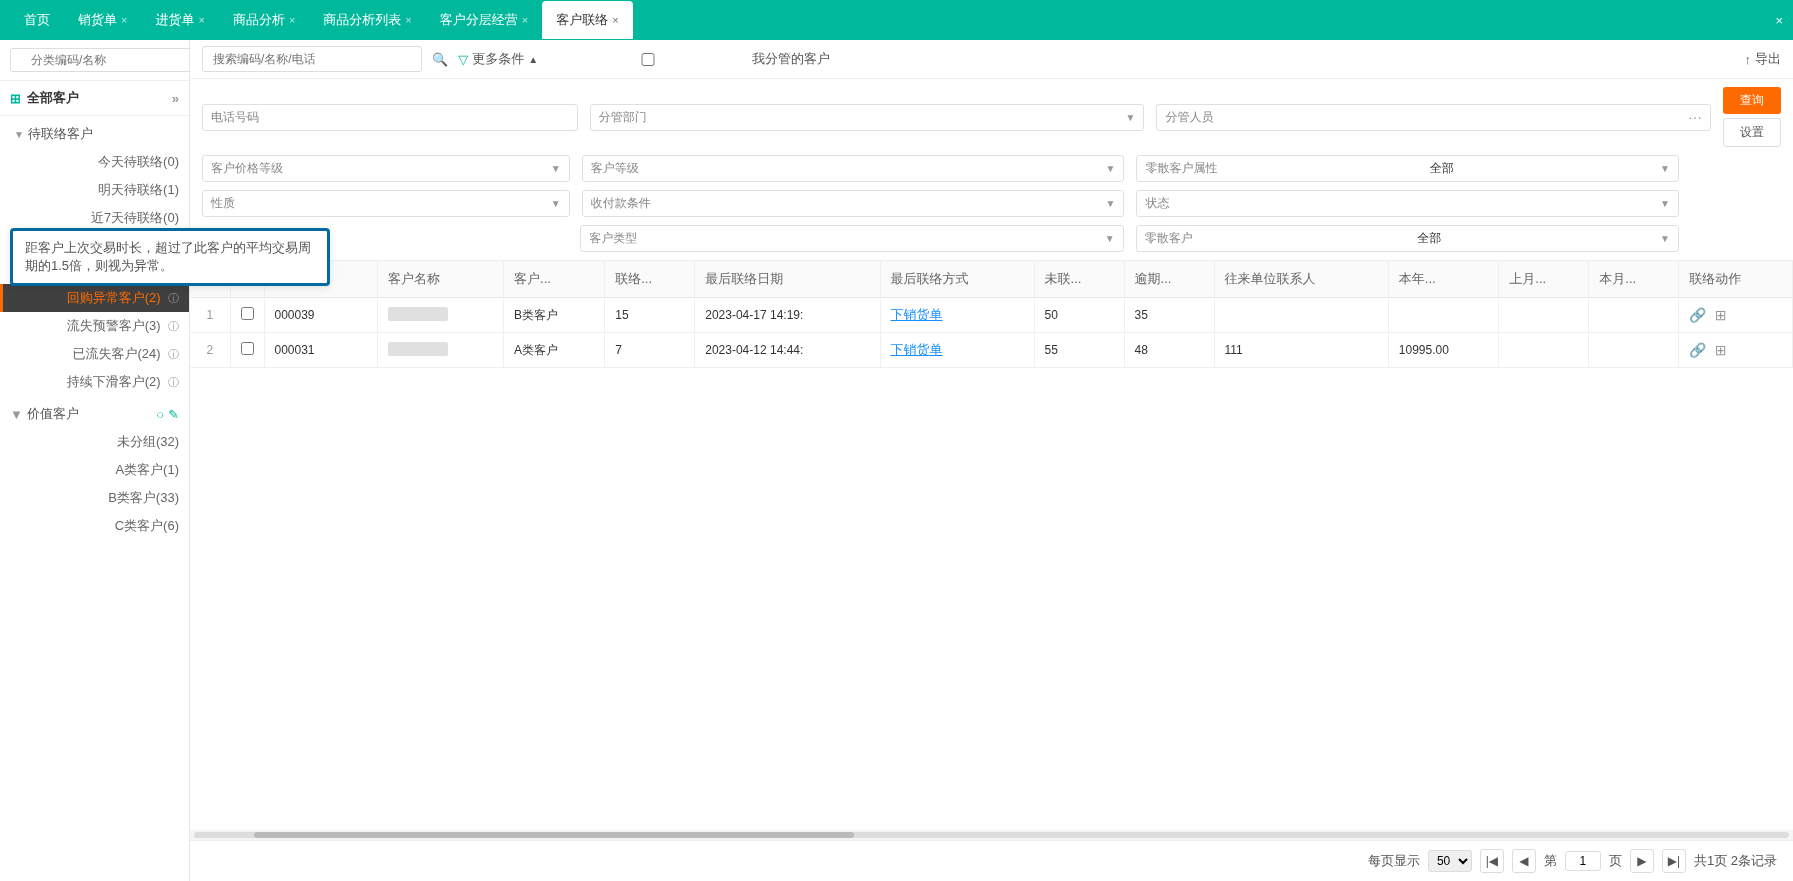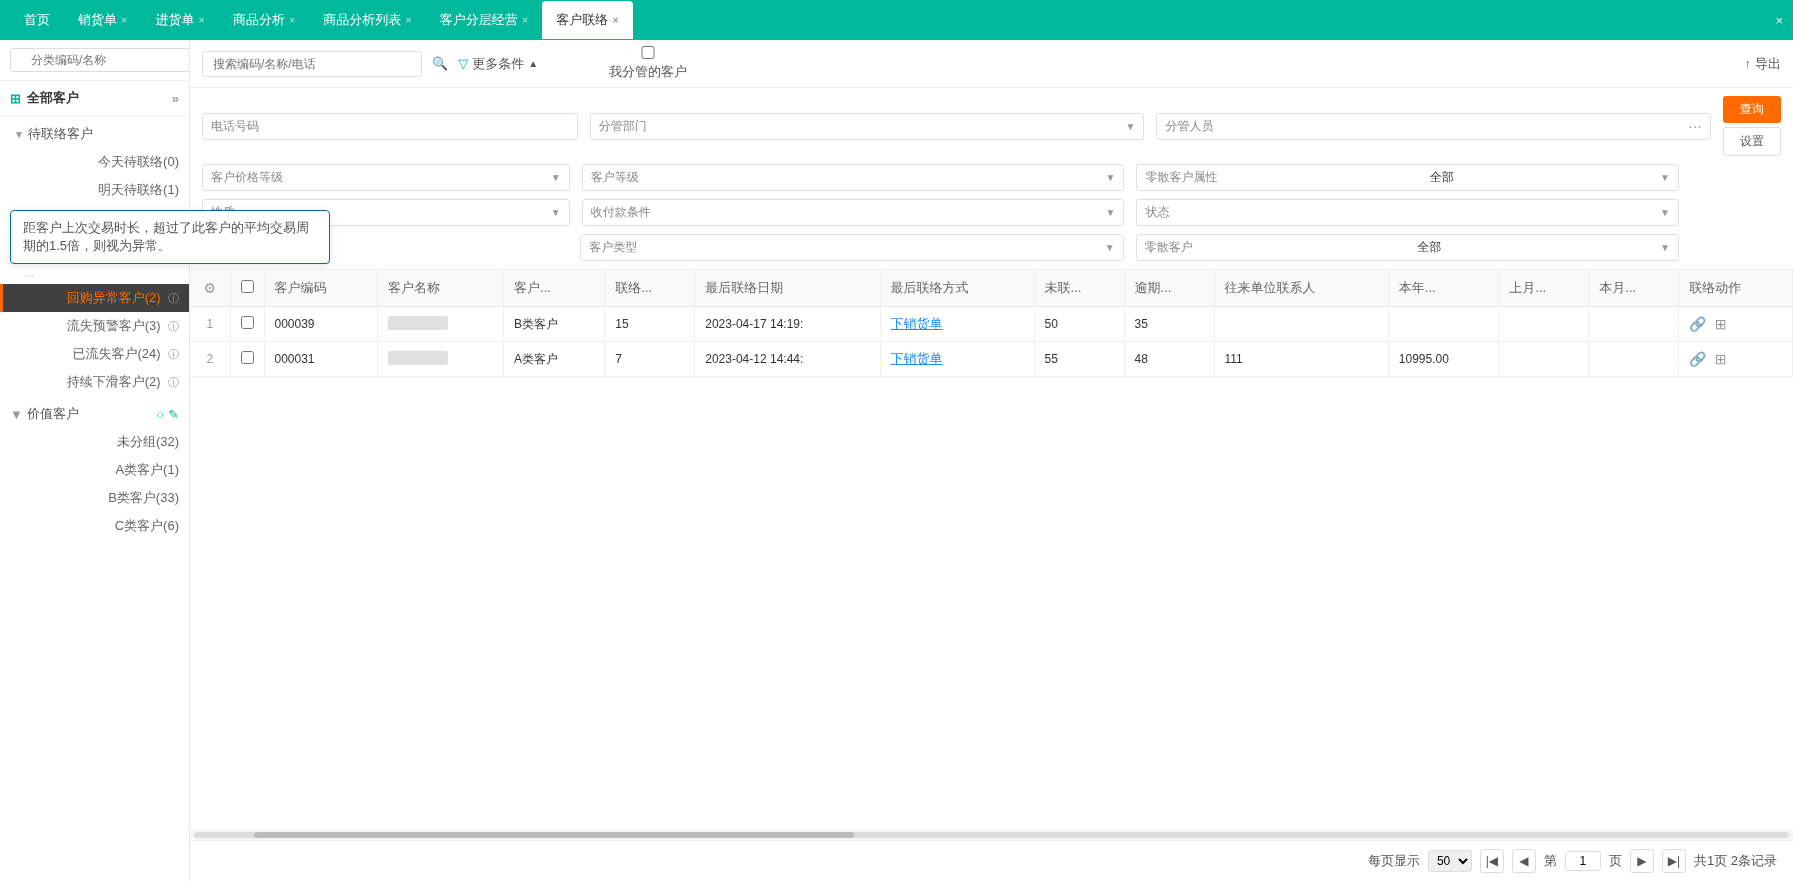--- a/index.html
+++ b/index.html
@@ -126,23 +126,23 @@
       padding: 5px 10px;
       font-size: 12px;
       color: #555;
     }
     .sidebar-value-title .edit-icons { margin-left: auto; display: flex; gap: 4px; color: #00b89c; cursor: pointer; }
 
     
     .tooltip-box {
       position: absolute;
       left: 10px;
-      top: 210px;
-      background: white;
-      border: 1px solid #0369a1;
+      top: 228px;
+      background: white;
+      border: 3px solid #0369a1;
       border-radius: 4px;
       padding: 8px 12px;
       font-size: 12px;
       color: #555;
       z-index: 100;
       box-shadow: 0 2px 8px rgba(0,0,0,0.1);
       max-width: 320px;
     }
 
     
@@ -179,21 +179,20 @@
       cursor: pointer;
       font-size: 12px;
     }
     .filter-btn .filter-icon { color: #00b89c; }
     .my-customer {
       display: flex;
       align-items: center;
       gap: 4px;
       font-size: 12px;
       color: #555;
-      flex-direction: column;
     }
     .export-btn {
       margin-left: auto;
       display: flex;
       align-items: center;
       gap: 4px;
       color: #555;
       font-size: 12px;
       cursor: pointer;
     }

